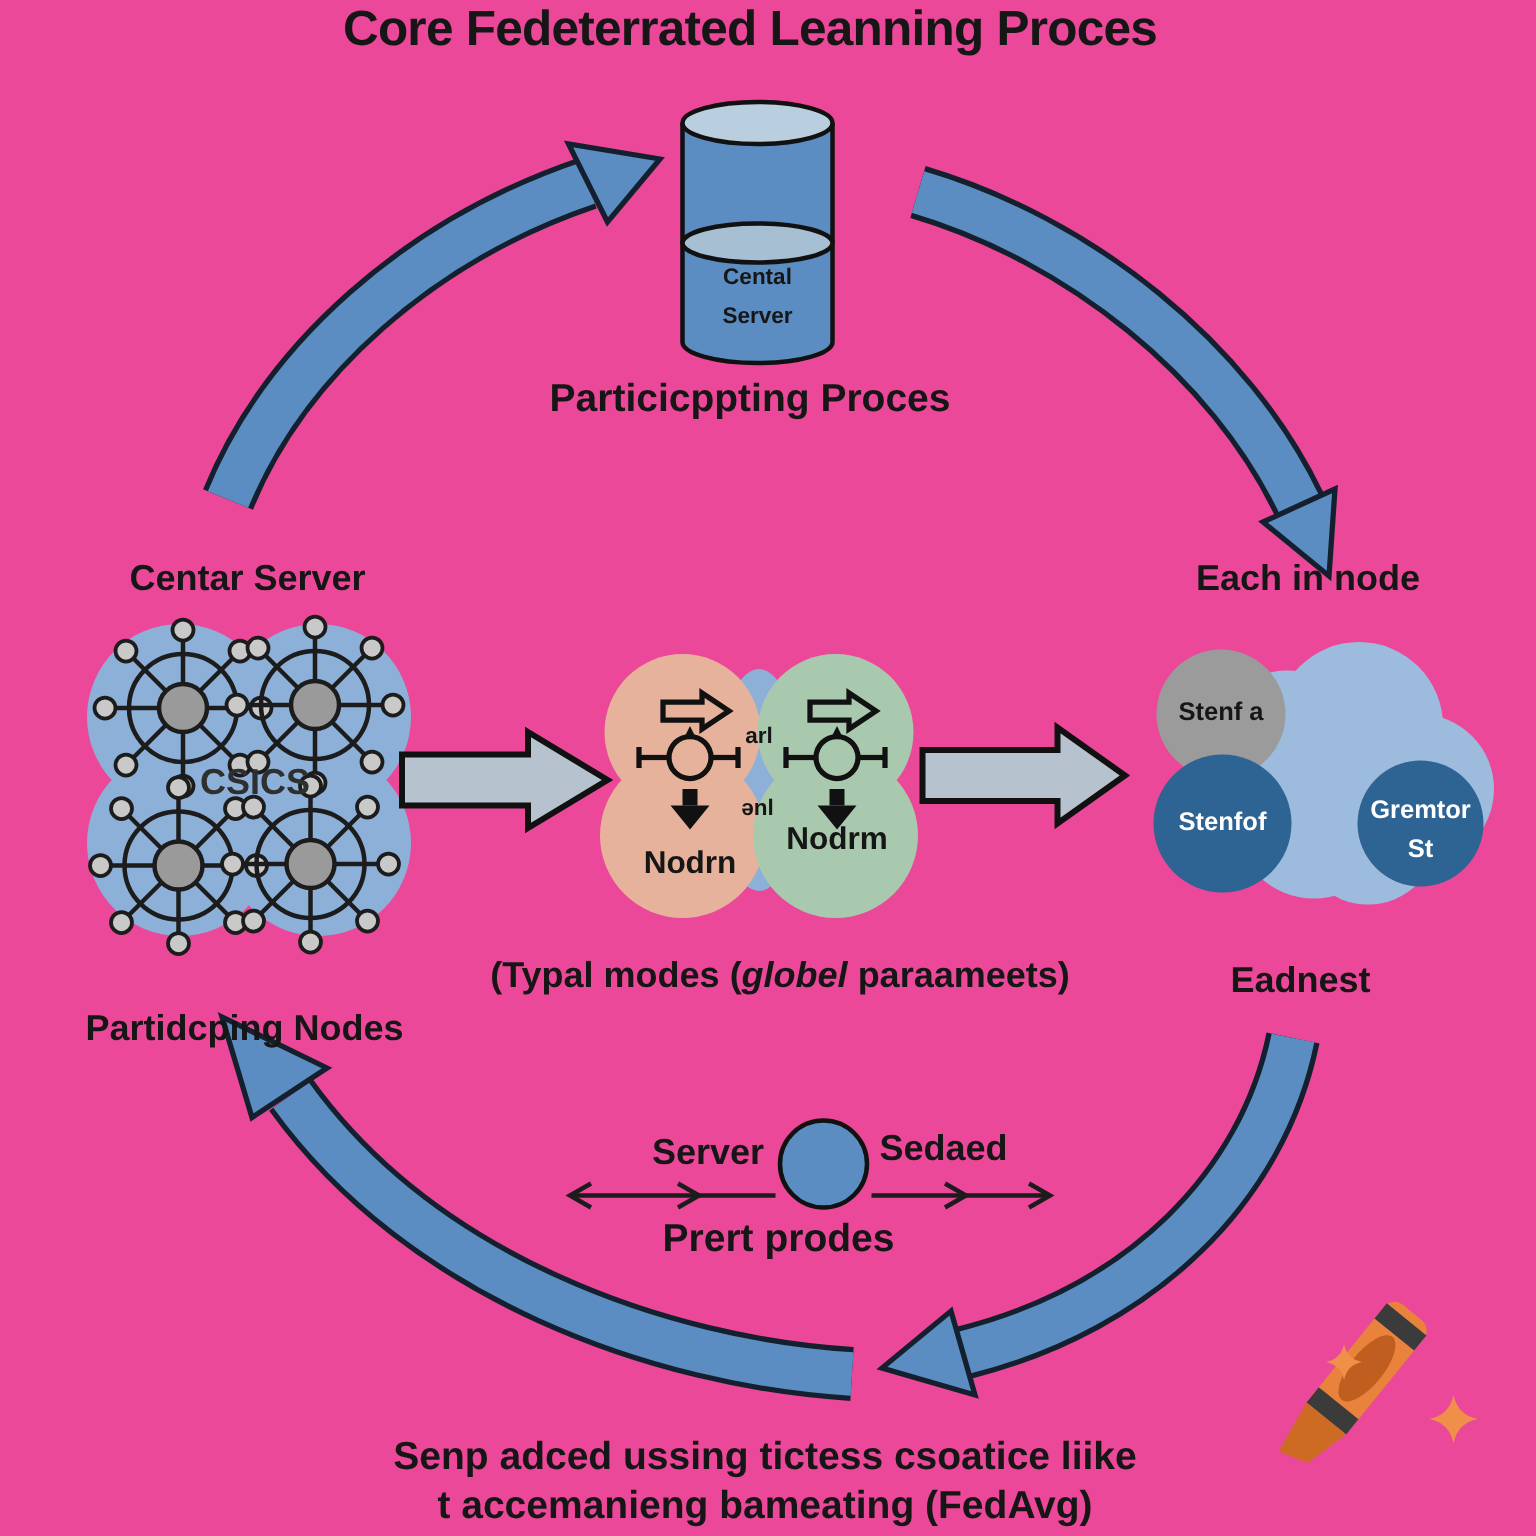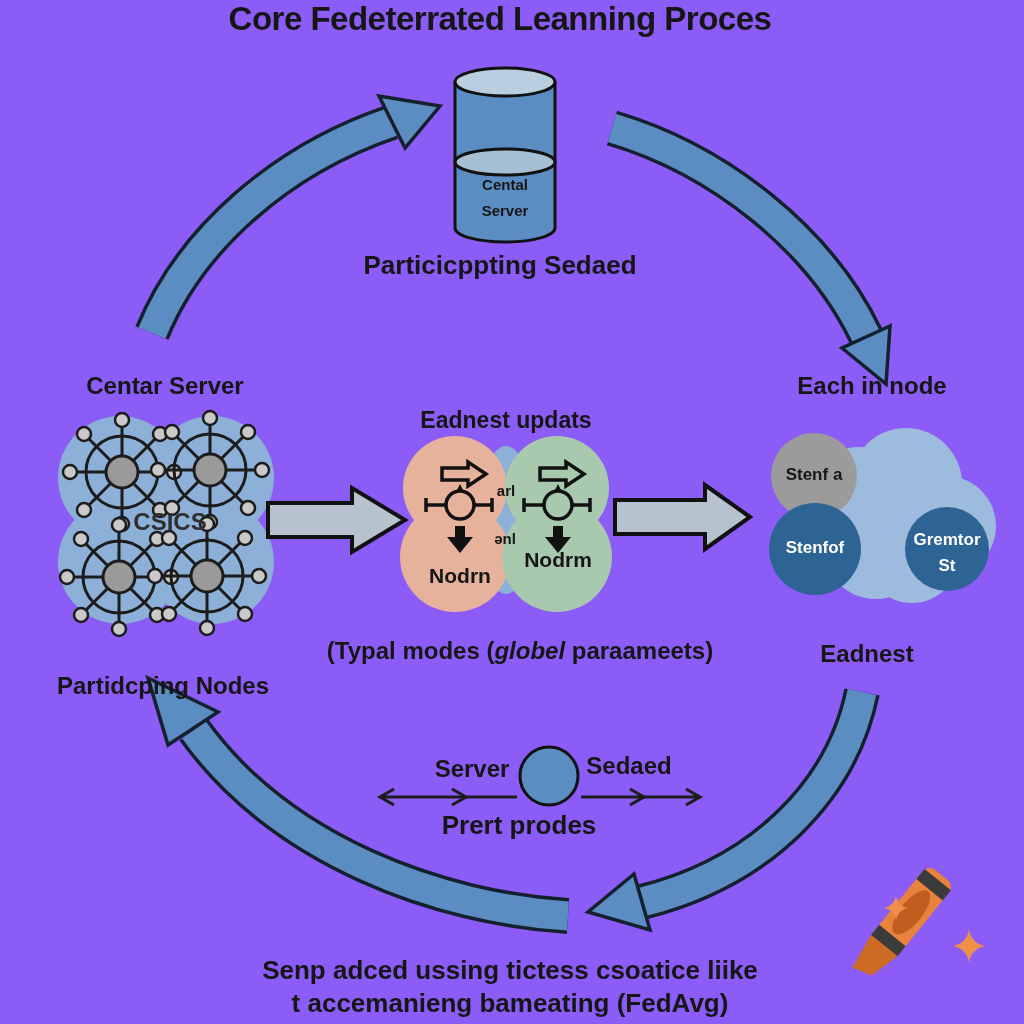--- a/index.html
+++ b/index.html
@@ -1,17 +1,17 @@
 <!DOCTYPE html>
 <html><head>
 <meta charset="utf-8">
 <style>
   html,body{margin:0;padding:0;background:#ffffff;}
   #canvas{
-    position:relative;width:1024px;height:1024px;background:#8b5cf6;overflow:hidden;
+    position:relative;width:1024px;height:1024px;background:#ec4899;overflow:hidden;
     font-family:"Liberation Sans", sans-serif;color:#161616;
   }
   #shapes{position:absolute;left:0;top:0;z-index:0;}
   .lbl{position:absolute;z-index:2;font-weight:bold;white-space:nowrap;transform:translateX(-50%);text-align:center;}
   .title{font-size:33px;letter-spacing:-0.5px;}
   .big{font-size:24px;}
   .cap26{font-size:26px;}
   .mid23{font-size:23px;}
   .node-lbl{font-size:21px;}
   .tiny{font-size:15px;}
@@ -162,25 +162,24 @@
       </g>
       <use href="#sparkle" x="0" y="0" transform="translate(896,908)"></use>
       <use href="#sparkle" x="0" y="0" transform="translate(969,946) scale(1.35)"></use>
     </g>
   </svg>
 
   <div class="lbl title" style="left:500px;top:0px;">Core Fedeterrated Leanning Proces</div>
 
   <div class="lbl cyl-txt" style="left:505px;top:176px;">Cental</div>
   <div class="lbl cyl-txt" style="left:505px;top:202px;">Server</div>
-  <div class="lbl cap26" style="left:500px;top:250px;">Particicppting Sedaed</div>
+  <div class="lbl cap26" style="left:500px;top:250px;">Particicppting Proces</div>
 
   <div class="lbl big" style="left:165px;top:372px;">Centar Server</div>
   <div class="lbl big" style="left:872px;top:372px;">Each in node</div>
-  <div class="lbl mid23" style="left:506px;top:407px;">Eadnest updats</div>
 
   <div class="lbl big" style="left:170px;top:508px;color:#2f2f2f;">CSICS</div>
   <div class="lbl big" style="left:163px;top:672px;">Partidcping Nodes</div>
 
   <div class="lbl tiny" style="left:506px;top:482px;">arl</div>
   <div class="lbl tiny" style="left:505px;top:530px;">ənl</div>
   <div class="lbl node-lbl" style="left:460px;top:564px;">Nodrn</div>
   <div class="lbl node-lbl" style="left:558px;top:548px;">Nodrm</div>
 
   <div class="lbl big" style="left:520px;top:637px;"><span>(Typal modes (</span><span class="ital">globel</span><span> paraameets)</span></div>

